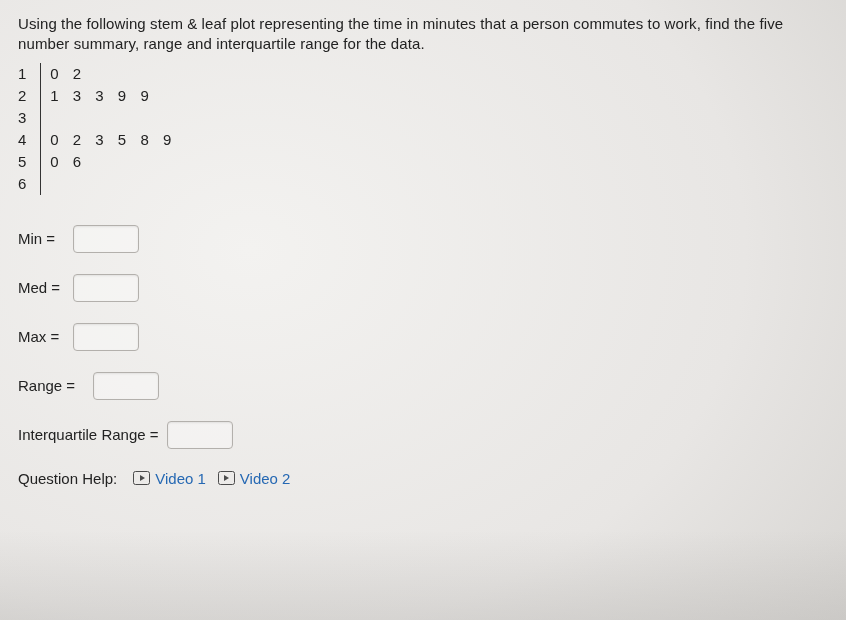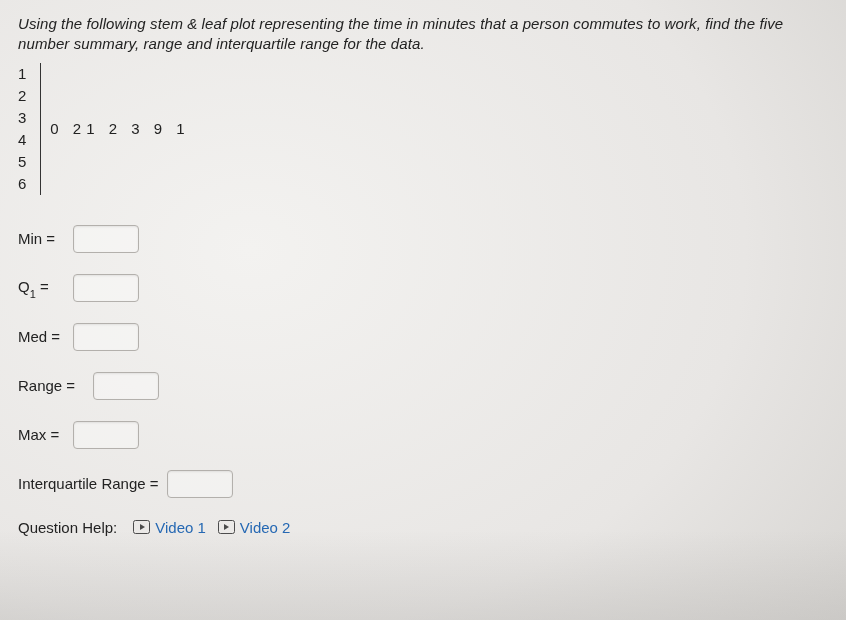--- a/index.html
+++ b/index.html
@@ -20,39 +20,37 @@
     position:absolute;
     left:0; right:0; bottom:0; height:90px;
     background: linear-gradient(to bottom, rgba(180,178,175,0) 0%, rgba(180,178,175,0.35) 100%);
     pointer-events:none;
   }
   .prompt {
     line-height: 1.35;
     letter-spacing: 0.1px;
     margin-bottom: 8px;
     max-width: 820px;
-    font-style: italic;
   }
   .stemleaf {
     display: flex;
     gap: 0;
     margin-top: 4px;
     margin-bottom: 30px;
   }
   .stems {
     display: flex;
     flex-direction: column;
     border-right: 1.5px solid #333;
     padding-right: 9px;
   }
   .leaves {
     display: flex;
-    flex-direction: row;
+    flex-direction: column;
     padding-left: 9px;
-    align-items: center;
   }
   .stemrow, .leafrow {
     height: 22px;
     line-height: 22px;
     letter-spacing: 5px;
     font-size: 15px;
   }
   .stemrow { text-align: right; min-width: 10px; }
   .leafrow { text-align: left; min-height:22px;}
   .answers { }
@@ -126,52 +124,48 @@
   <div class="stems">
     <div class="stemrow">1</div>
     <div class="stemrow">2</div>
     <div class="stemrow">3</div>
     <div class="stemrow">4</div>
     <div class="stemrow">5</div>
     <div class="stemrow">6</div>
   </div>
   <div class="leaves">
     <div class="leafrow">0 2</div>
-    <div class="leafrow">1 2 3 9 1</div>
+    <div class="leafrow">1 3 3 9 9</div>
     <div class="leafrow"></div>
+    <div class="leafrow">0 2 3 5 8 9</div>
+    <div class="leafrow">0 6</div>
   </div>
 </div>
 
 <div class="answers">
 
   <div class="answer-row">
     <span class="answer-label">Min =</span>
     <input class="box" type="text" value="" style="">
   </div>
 
-  <div class="answer-row">
-    <span class="answer-label">
-      <span>Q</span><sub>1</sub><span> =</span>
-    </span>
-    <input class="box" type="text" value="" style="">
-  </div>
 
   <div class="answer-row">
     <span class="answer-label">Med =</span>
     <input class="box" type="text" value="" style="">
   </div>
 
 
   <div class="answer-row">
-    <span class="answer-label wide">Range =</span>
+    <span class="answer-label">Max =</span>
     <input class="box" type="text" value="" style="">
   </div>
 
   <div class="answer-row">
-    <span class="answer-label">Max =</span>
+    <span class="answer-label wide">Range =</span>
     <input class="box" type="text" value="" style="">
   </div>
 
   <div class="answer-row">
     <span class="answer-label auto">Interquartile Range =</span>
     <input class="box" type="text" value="" style="">
   </div>
 
 </div>
 

